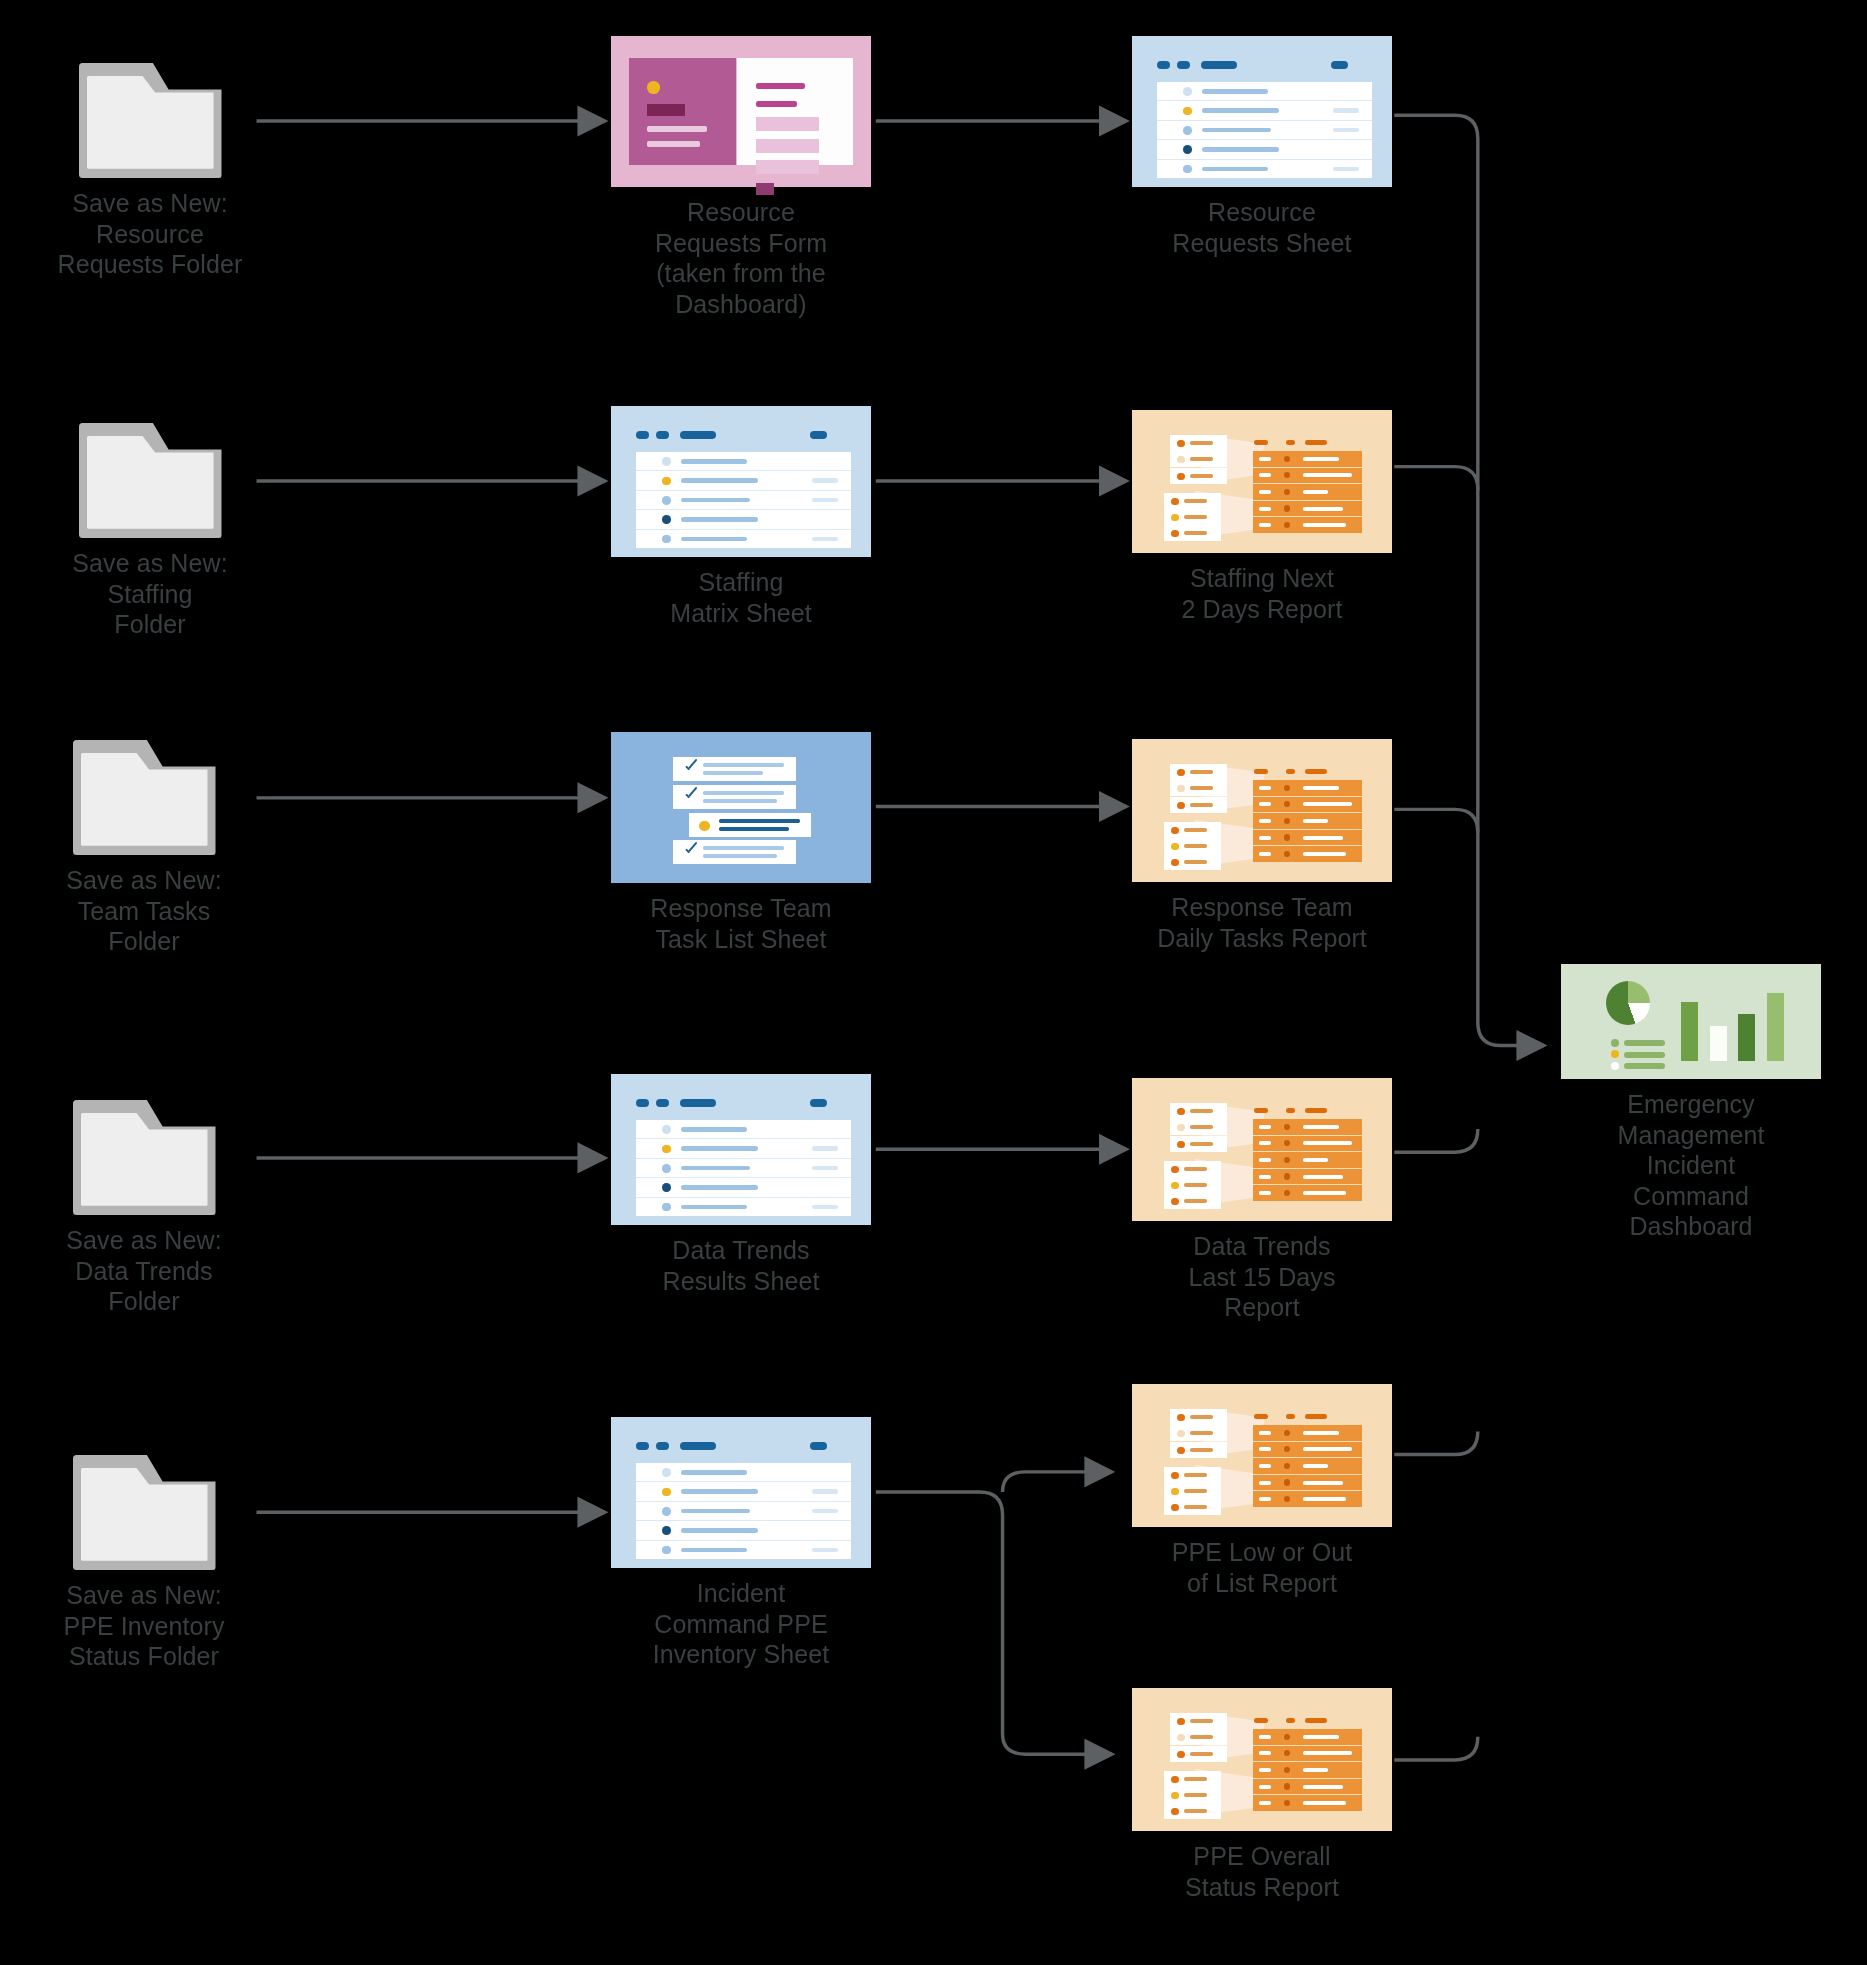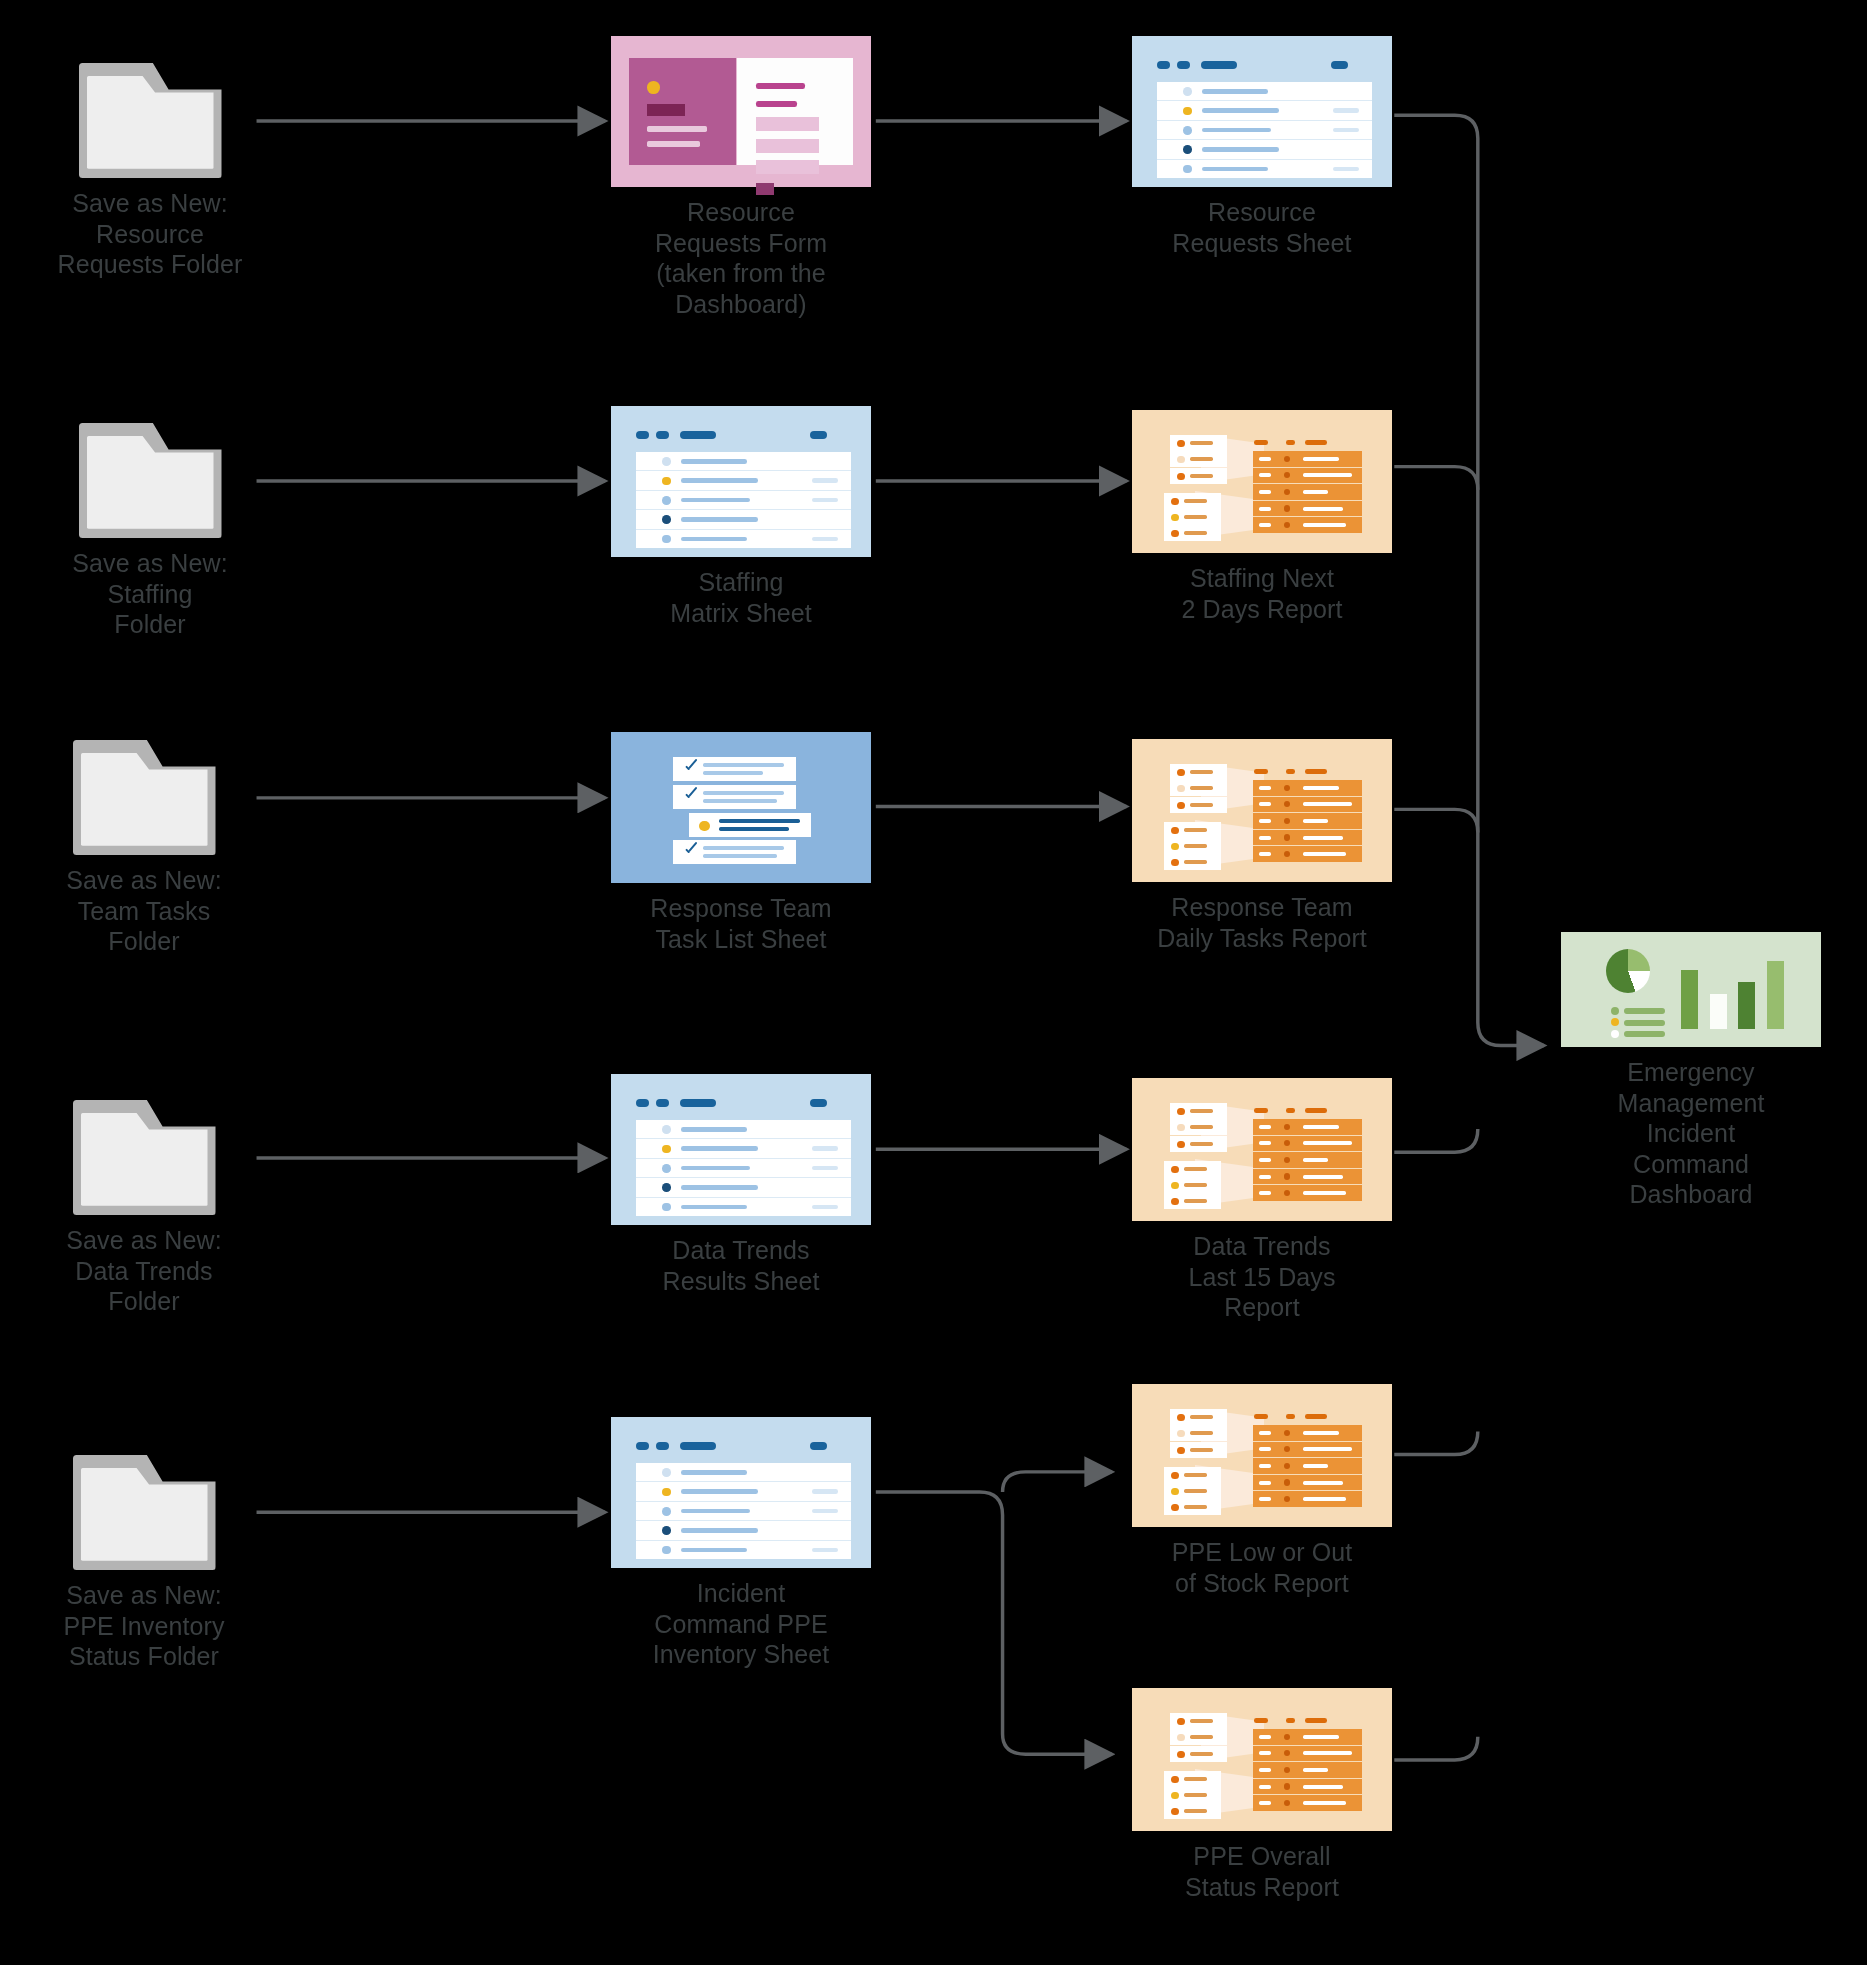--- a/index.html
+++ b/index.html
@@ -614,21 +614,21 @@
             <span class="c" style="width: 40px;"></span>
           </div>
           <div class="trow">
             <span class="a"></span>
             <span class="b"></span>
             <span class="c" style="width: 43px;"></span>
           </div>
         </div>
       </div>
     <div class="caption">PPE Low or Out
-of Stock Report</div>
+of List Report</div>
   </div>
   <div class="node" style="left:1132px;top:1688px;width:260px;">
     <div class="report js-report">
         <div class="fan" style="left: 69px; top: 25px; width: 63px; height: 48px; clip-path: polygon(0px 0px, 100% 18%, 100% 82%, 0px 100%);"></div>
         <div class="fan" style="left: 63px; top: 81px; width: 69px; height: 47px; clip-path: polygon(0px 0px, 100% 20%, 100% 80%, 0px 100%);"></div>
         <div class="minic" style="left: 38px; top: 25px;">
           <span class="d" style="background: rgb(227, 112, 15);"></span>
           <span class="l"></span>
         </div>
         <div class="minic" style="left: 38px; top: 41px;">
@@ -681,21 +681,21 @@
             <span class="a"></span>
             <span class="b"></span>
             <span class="c" style="width: 43px;"></span>
           </div>
         </div>
       </div>
     <div class="caption">PPE Overall
 Status Report</div>
   </div>
 
-  <div class="node" style="left:1561px;top:932px;width:260px;">
+  <div class="node" style="left:1561px;top:964px;width:260px;">
     <div class="dash">
       <div class="pie"></div>
       <div class="li" style="left:50px;top:75px;background:#8db369;"></div>
       <div class="lb" style="top:76px;"></div>
       <div class="li" style="left:50px;top:86px;background:#eeb521;"></div>
       <div class="lb" style="top:88px;"></div>
       <div class="li" style="left:50px;top:98px;background:#ffffff;"></div>
       <div class="lb" style="top:99px;"></div>
       <div class="bar" style="left:120px;height:59px;background:#6fa045;"></div>
       <div class="bar" style="left:149px;height:35px;background:#fbfdf9;"></div>

